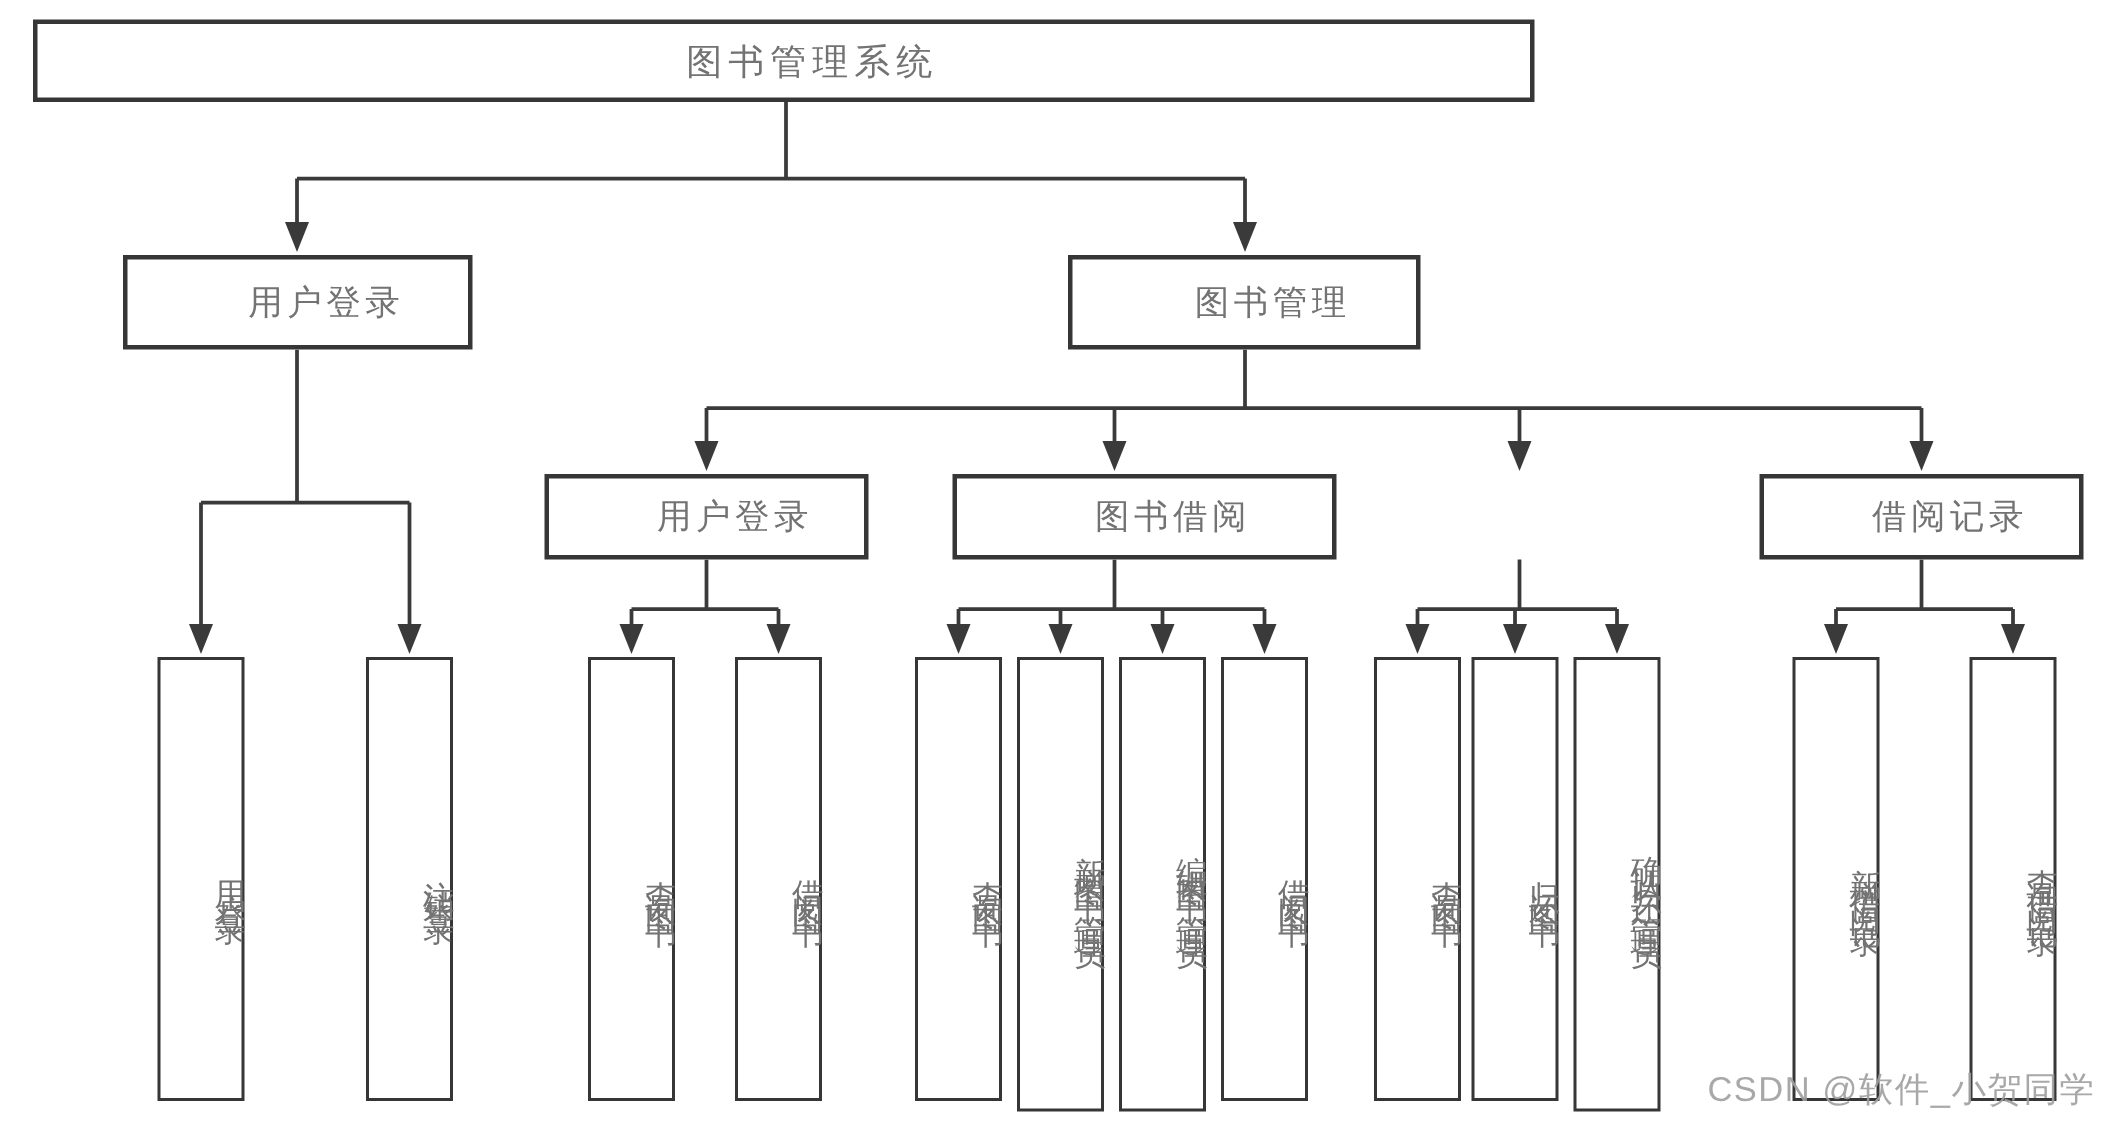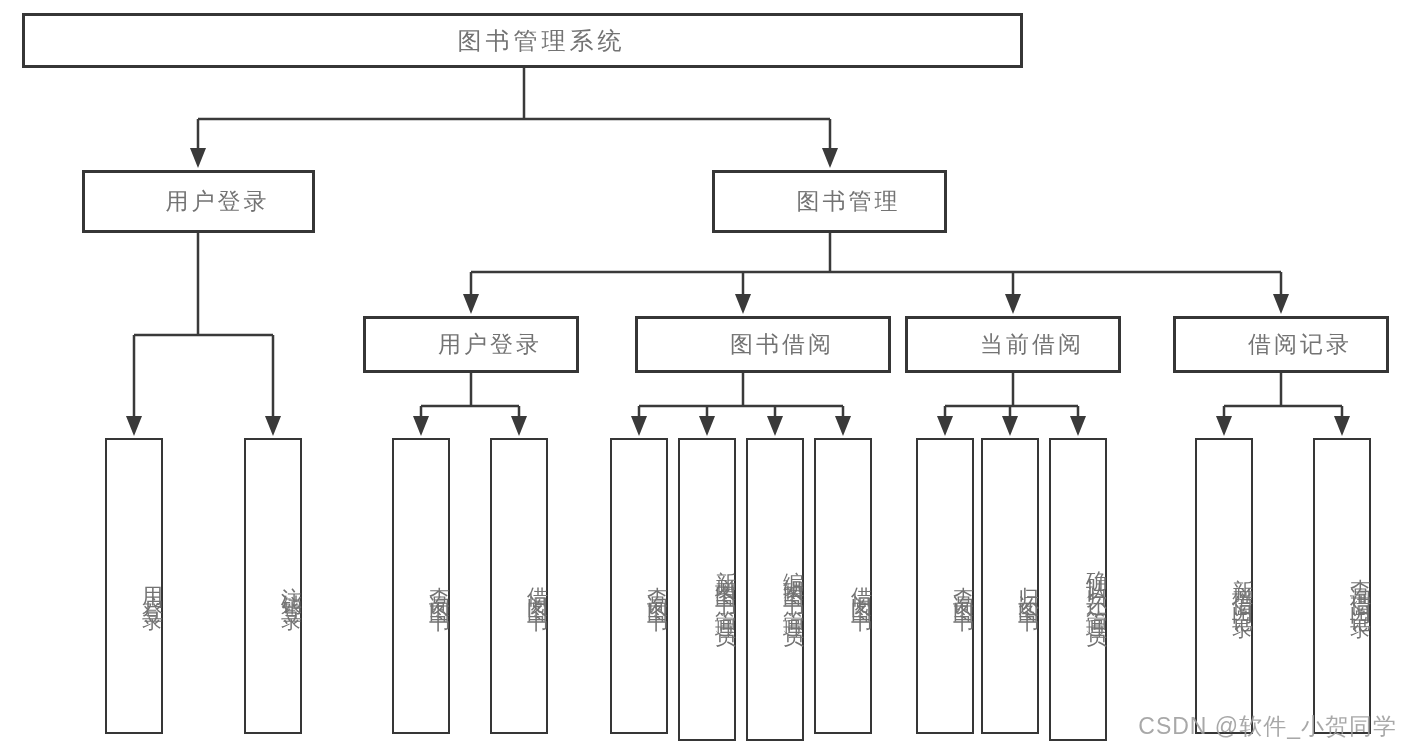--- a/index.html
+++ b/index.html
@@ -110,23 +110,20 @@
   <div class="box box-h" style="left:712px; top:170px; width:235px; height:63px;">
     <span>图书管理</span>
   </div>
 
   <div class="box box-h" style="left:363px; top:316px; width:216px; height:57px;">
     <span>用户登录</span>
   </div>
   <div class="box box-h" style="left:635px; top:316px; width:256px; height:57px;">
     <span>图书借阅</span>
   </div>
-  <div class="box box-h" style="left:905px; top:316px; width:216px; height:57px;">
-    <span>当前借阅</span>
-  </div>
   <div class="box box-h" style="left:1173px; top:316px; width:216px; height:57px;">
     <span>借阅记录</span>
   </div>
 
   <div class="box box-v" style="left:105px; top:438px; width:58px; height:296px;">
     <span class="vtext">用户登录</span>
   </div>
   <div class="box box-v" style="left:244px; top:438px; width:58px; height:296px;">
     <span class="vtext">注销登录</span>
   </div>

